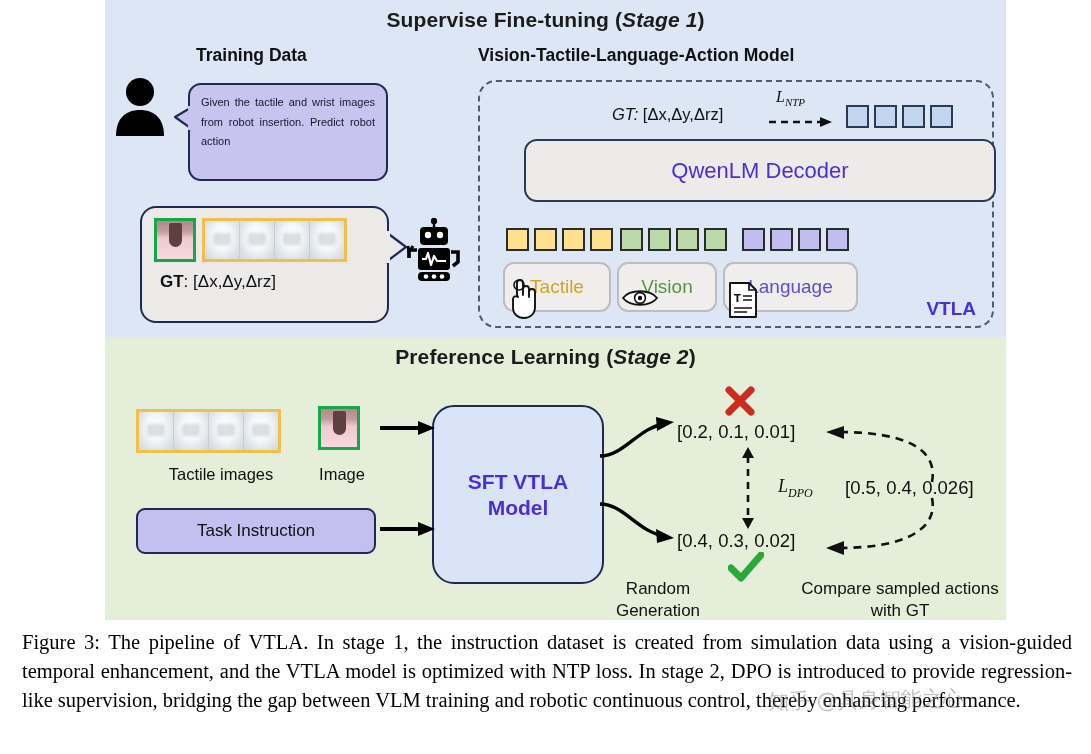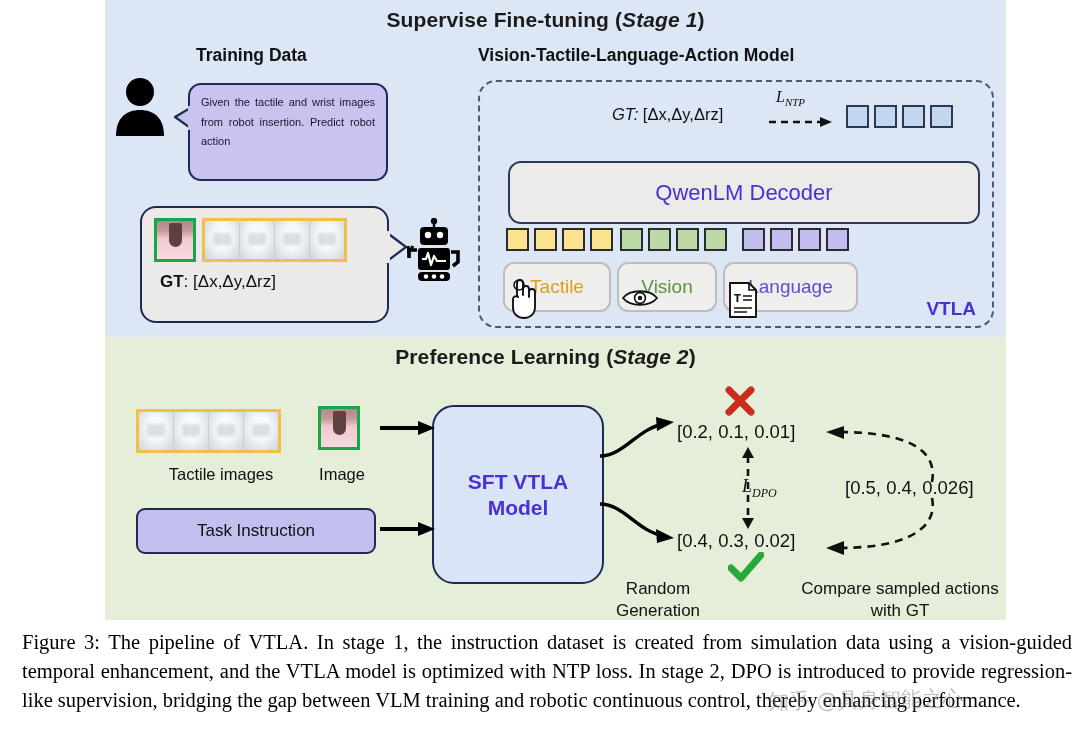--- a/index.html
+++ b/index.html
@@ -70,24 +70,24 @@
   #ntp-arrow{position:absolute;left:768px;top:116px;width:66px;height:12px;}
 
   .token-row{position:absolute;display:flex;gap:5px;}
   .tok{width:23px;height:23px;box-sizing:border-box;border:2.2px solid #2b3a52;}
   .tok-blue{background:#c2d6ef;}
   .tok-yellow{background:#fce18f;border-color:#2b2b2b;}
   .tok-green{background:#bcd9a9;border-color:#2b2b2b;}
   .tok-purple{background:#c1bdee;border-color:#2b2b2b;}
   #ntp-tokens{left:846px;top:105px;}
 
-  #qwen-decoder{position:absolute;left:508px;top:139px;width:468px;height:59px;
+  #qwen-decoder{position:absolute;left:524px;top:139px;width:468px;height:59px;
       background:#ecebe9;border:2.2px solid #2b3a52;border-radius:13px;
       display:flex;align-items:center;justify-content:center;
-      color:#4b2fd6;font-size:22px;margin-top:22px;}
+      color:#4b2fd6;font-size:22px;}
 
   #tok-tactile{left:506px;top:228px;}
   #tok-vision{left:620px;top:228px;}
   #tok-language{left:742px;top:228px;}
 
   .modality{position:absolute;background:#efeeec;border:2px solid #bdbdbd;border-radius:11px;
       display:flex;align-items:center;justify-content:center;font-size:19px;height:46px;}
   #mod-tactile{left:503px;top:262px;width:104px;color:#d8a21f;}
   #mod-vision{left:617px;top:262px;width:96px;color:#5a9342;}
   #mod-language{left:723px;top:262px;width:131px;color:#5a4fd0;}
@@ -121,21 +121,21 @@
 
   #cross-icon{position:absolute;left:724px;top:385px;width:32px;height:32px;}
   #check-icon{position:absolute;left:728px;top:552px;width:36px;height:30px;}
 
   .action-vec{position:absolute;font-size:18.5px;color:#111;white-space:nowrap;}
   #vec-rejected{left:677px;top:421px;}
   #vec-chosen{left:677px;top:530px;}
   #vec-gt{left:845px;top:477px;}
 
   #dpo-arrow{position:absolute;left:740px;top:446px;width:16px;height:84px;}
-  #dpo-loss{position:absolute;left:742px;top:476px;font-family:"Liberation Serif",serif;font-style:italic;font-size:18px;color:#111;}
+  #dpo-loss{position:absolute;left:778px;top:476px;font-family:"Liberation Serif",serif;font-style:italic;font-size:18px;color:#111;}
   #dpo-loss sub{font-size:12px;}
 
   #dash-curve-top{position:absolute;left:812px;top:424px;width:130px;height:62px;}
   #dash-curve-bot{position:absolute;left:812px;top:494px;width:130px;height:62px;}
 
   #random-gen-label{position:absolute;left:598px;top:578px;width:120px;text-align:center;
       font-size:17px;line-height:22px;color:#111;}
   #compare-label{position:absolute;left:800px;top:578px;width:200px;text-align:center;
       font-size:17px;line-height:22px;color:#111;}
 

